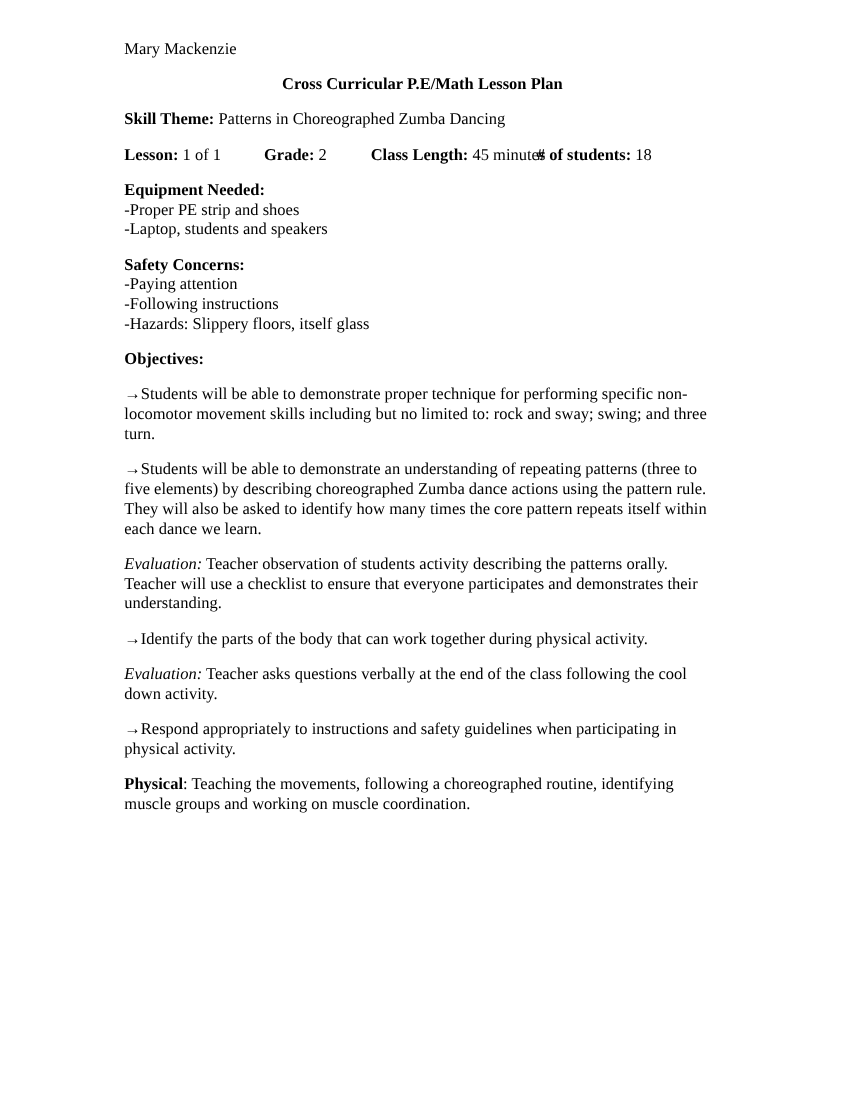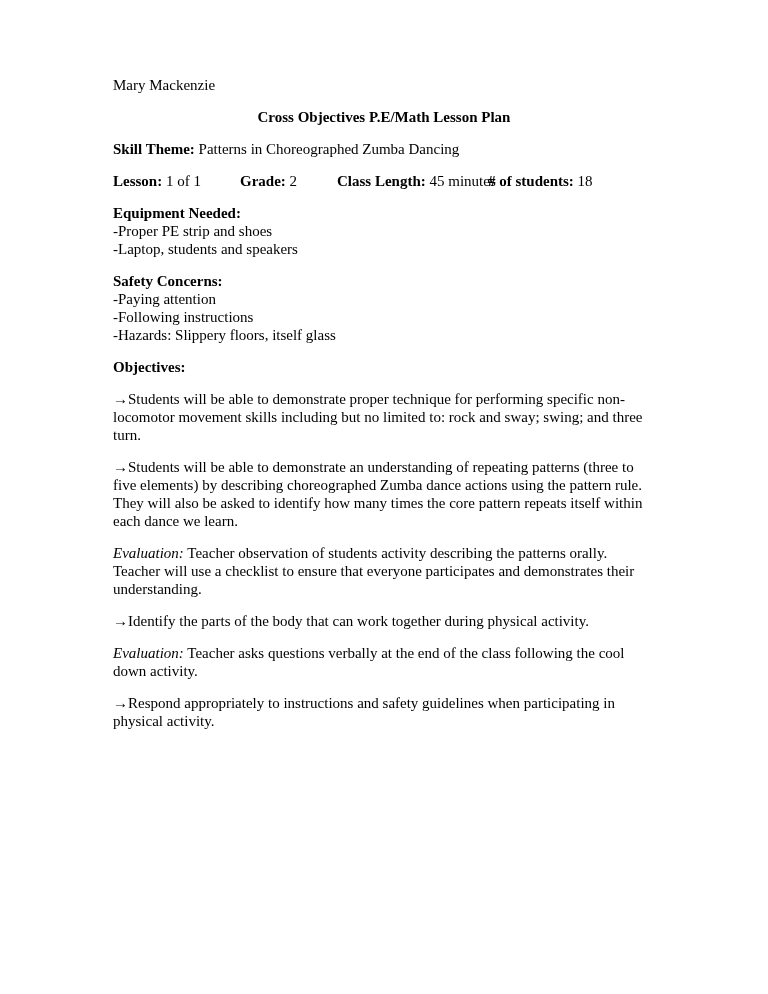--- a/index.html
+++ b/index.html
@@ -6,21 +6,21 @@
   .page {
     position: relative;
     width: 768px;
     height: 994px;
     background: #ffffff;
     color: #000000;
     font-family: "Liberation Serif", "DejaVu Serif", serif;
     font-size: 15px;
     line-height: 18px;
     box-sizing: border-box;
-    padding: 76px 113px 0 113px;
+    padding: 36px 113px 0 113px;
     overflow: hidden;
   }
   .para { margin: 0 0 14px 0; }
   .tight-block { margin: 0 0 14px 0; }
   .tight-block div { margin: 0; }
   .title { text-align: center; font-weight: bold; }
   .b { font-weight: bold; }
   .i { font-style: italic; }
   .info-row { position: relative; height: 18px; margin: 0 0 14px 0; }
   .info-pair { position: absolute; top: 0; white-space: nowrap; }
@@ -29,21 +29,21 @@
   .info-pair.p3 { left: 224px; text-align: right; }
   .info-pair.p4 { left: 375px; }
 </style>
 </head>
 <body>
 
 <div class="page">
 
   <p class="para">Mary Mackenzie</p>
 
-  <p class="para title">Cross Objectives P.E/Math Lesson Plan</p>
+  <p class="para title">Cross Curricular P.E/Math Lesson Plan</p>
 
   <p class="para"><span class="b">Skill Theme:</span><span> Patterns in Choreographed Zumba Dancing</span></p>
 
   <div class="info-row">
     <span class="info-pair p1"><span class="b">Lesson:</span><span> 1 of 1</span></span>
     <span class="info-pair p2"><span class="b">Grade:</span><span> 2</span></span>
     <span class="info-pair p3"><span class="b">Class Length:</span><span> 45 minutes</span></span>
     <span class="info-pair p4"><span class="b"># of students:</span><span> 18</span></span>
   </div>
 
@@ -70,14 +70,15 @@
   <p class="para"><span class="i">Evaluation:</span><span> Teacher observation of students activity describing the patterns orally. Teacher will use a checklist to ensure that everyone participates and demonstrates their understanding.</span></p>
 
   <p class="para">→Identify the parts of the body that can work together during physical activity.</p>
 
   <p class="para"><span class="i">Evaluation:</span><span> Teacher asks questions verbally at the end of the class following the cool down activity.</span></p>
 
   <p class="para">→Respond appropriately to instructions and safety guidelines when participating in physical activity.</p>
 
 
 
+  <p class="para"><span class="b">Physical</span><span>: Teaching the movements, following a choreographed routine, identifying muscle groups and working on muscle coordination.</span></p>
 
 </div>
 
 </body></html>

